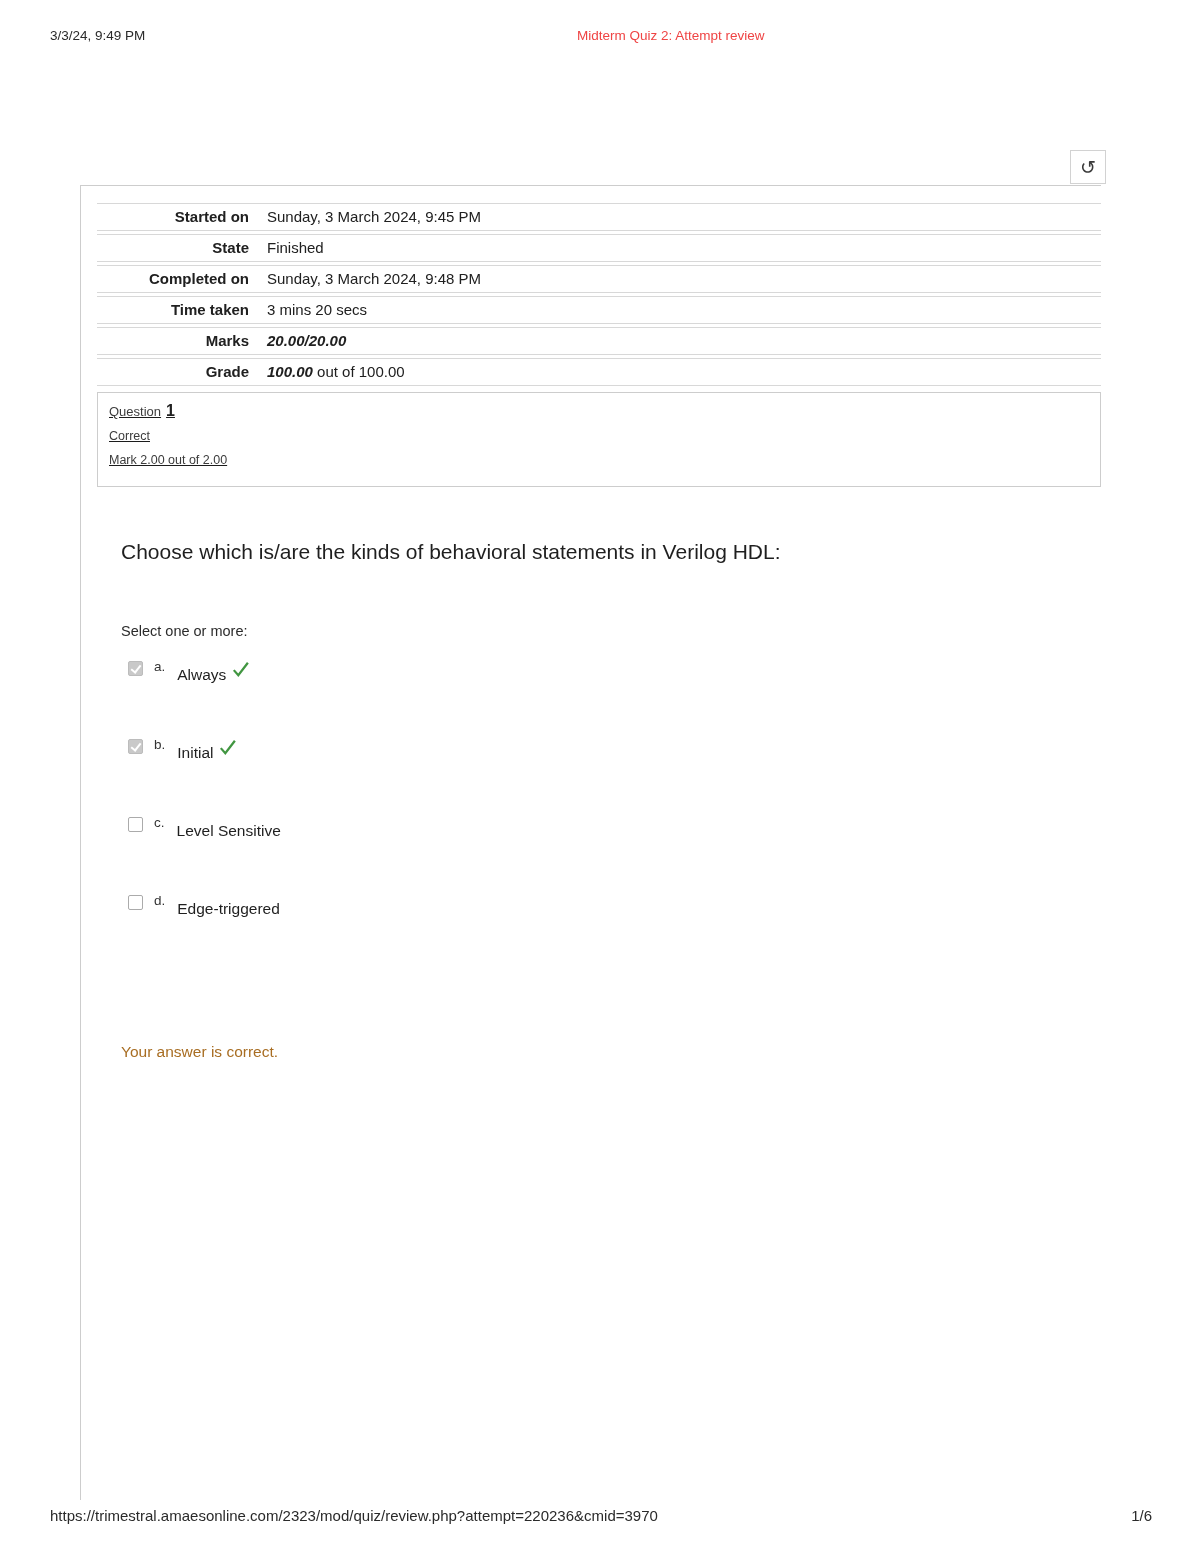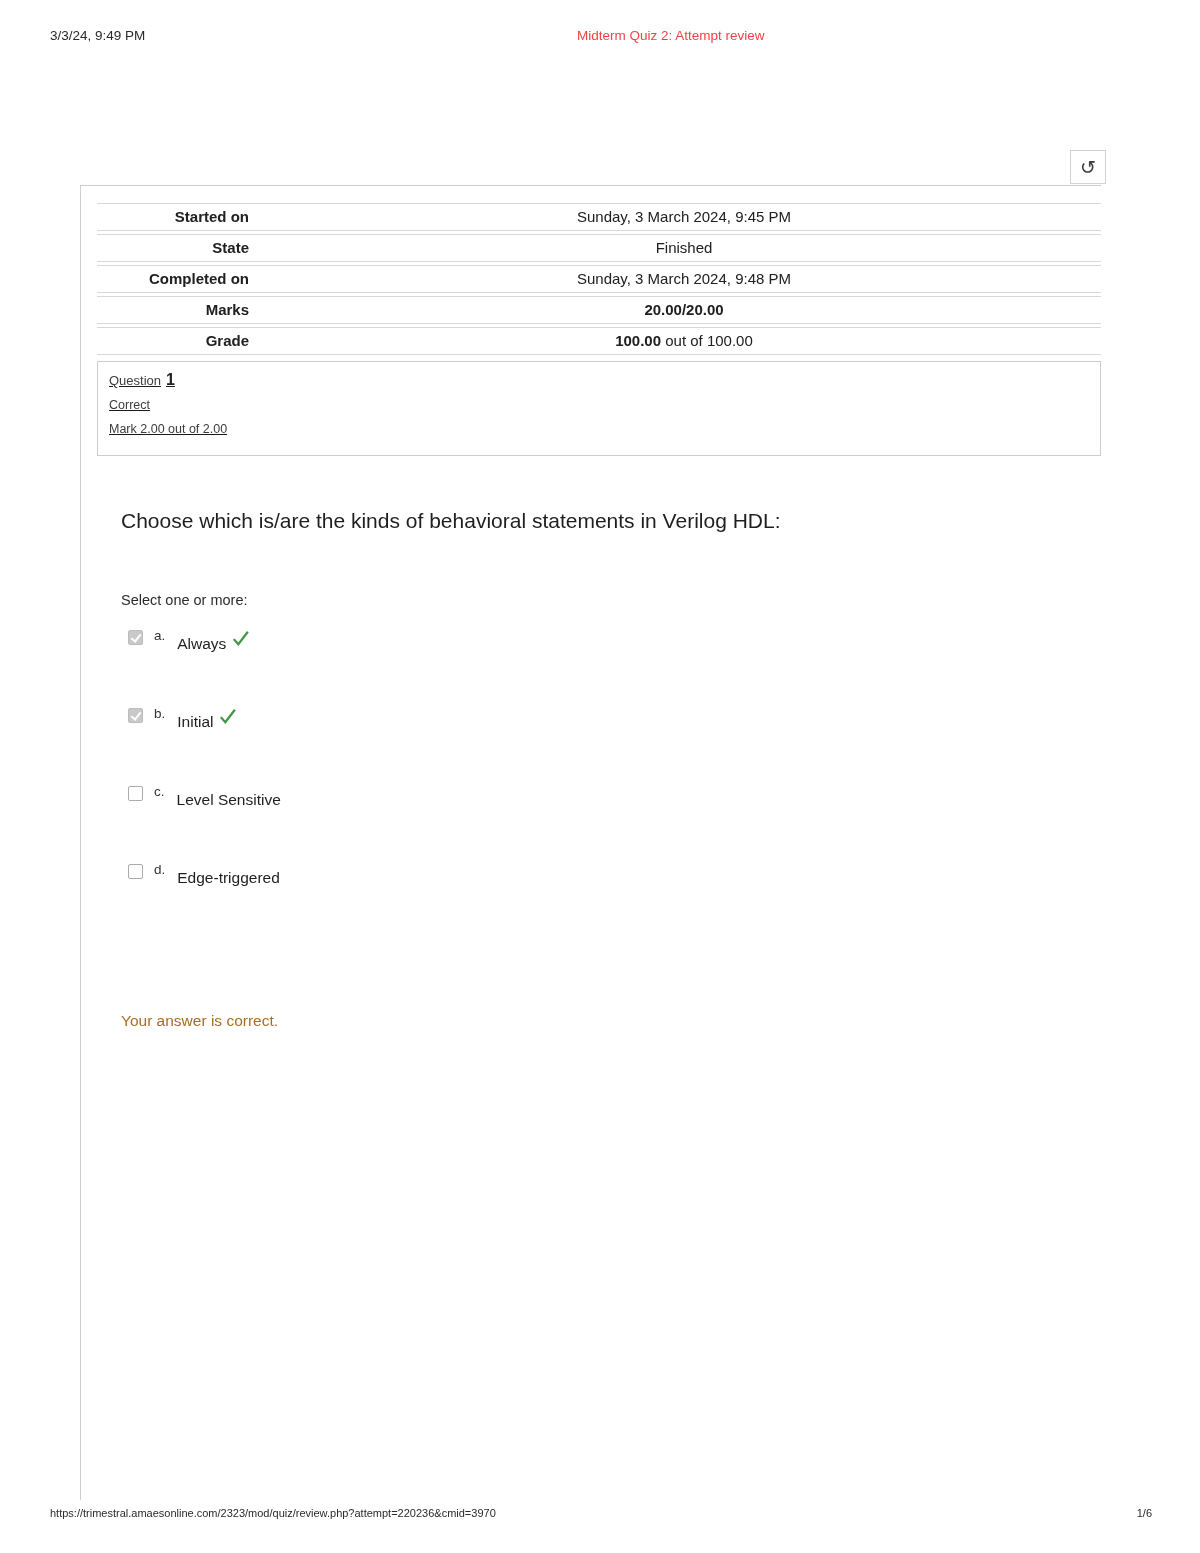--- a/index.html
+++ b/index.html
@@ -6,43 +6,43 @@
   html,body { background:#fff; }
   .page {
     position:relative; width:1200px; height:1553px; background:#ffffff;
     font-family:"Liberation Sans", sans-serif; color:#1c1c1c; overflow:hidden;
   }
   
   .ph-date { position:absolute; left:50px; top:28px; font-size:13.5px; color:#2a2a2a;text-align:right; }
   .ph-title { position:absolute; left:577px; top:28px; font-size:13.5px; color:#ef4444; }
   .print-footer {
     position:absolute; left:50px; right:48px; top:1507px;
-    display:flex; justify-content:space-between; font-size:11px; color:#2a2a2a;
+    display:flex; justify-content:space-between; font-size:15px; color:#2a2a2a;
   }
   
   .history-btn {
     position:absolute; left:1070px; top:150px; width:34px; height:32px;
     border:1px solid #d2d2d2; background:#fff; display:flex; align-items:center;
     justify-content:center; cursor:pointer;
   }
   .history-icon { font-family:"DejaVu Sans", sans-serif; font-size:19px; color:#3a3a3a; line-height:1; }
   
   .content {
     position:absolute; left:80px; top:185px; width:1021px; height:1315px;
     border-top:1px solid #cdcdcd; border-left:1px solid #cdcdcd; box-sizing:border-box;
   }
   
   .summary { margin:14px 0 0 16px; width:1004px; border-collapse:separate; border-spacing:0 3px; }
   .summary td {
     border-top:1px solid var(--line,#d8d8d8); border-bottom:1px solid var(--line,#d8d8d8);
-    padding:3px 0; font-size:15px; line-height:20px; vertical-align:top; color:#202020;text-align:center;
+    padding:3px 0; font-size:15px; line-height:20px; vertical-align:top; color:#202020;
   }
   .summary .slabel { width:152px; text-align:right; font-weight:bold; }
   .summary .svalue { padding-left:18px; }
-  .b { font-weight:bold; }
+  .b { font-weight:bold;font-style:italic; }
   
   .qinfo {
     margin:3px 0 0 16px; width:1004px; height:95px; box-sizing:border-box;
     border:1px solid #cdcdcd; padding:9px 0 0 11px;text-decoration:underline;
   }
   .qword { font-size:13px; color:#3c3c3c; }
   .qnum { font-size:16px; font-weight:bold; margin-left:5px; color:#222; }
   .qstatus { font-size:12.5px; margin-top:9px; color:#3c3c3c; }
   .qmark { font-size:12.5px; margin-top:10px; color:#3c3c3c; }
   
@@ -85,20 +85,24 @@
           <td class="slabel">Started on</td>
           <td class="svalue">Sunday, 3 March 2024, 9:45 PM</td>
         </tr>
         <tr>
           <td class="slabel">State</td>
           <td class="svalue">Finished</td>
         </tr>
         <tr>
           <td class="slabel">Completed on</td>
           <td class="svalue">Sunday, 3 March 2024, 9:48 PM</td>
+        </tr>
+        <tr>
+          <td class="slabel">Time taken</td>
+          <td class="svalue">3 mins 20 secs</td>
         </tr>
         <tr>
           <td class="slabel">Marks</td>
           <td class="svalue b">20.00/20.00</td>
         </tr>
         <tr>
           <td class="slabel">Grade</td>
           <td class="svalue"><span class="b">100.00</span><span> out of 100.00</span></td>
         </tr>
       </tbody>

